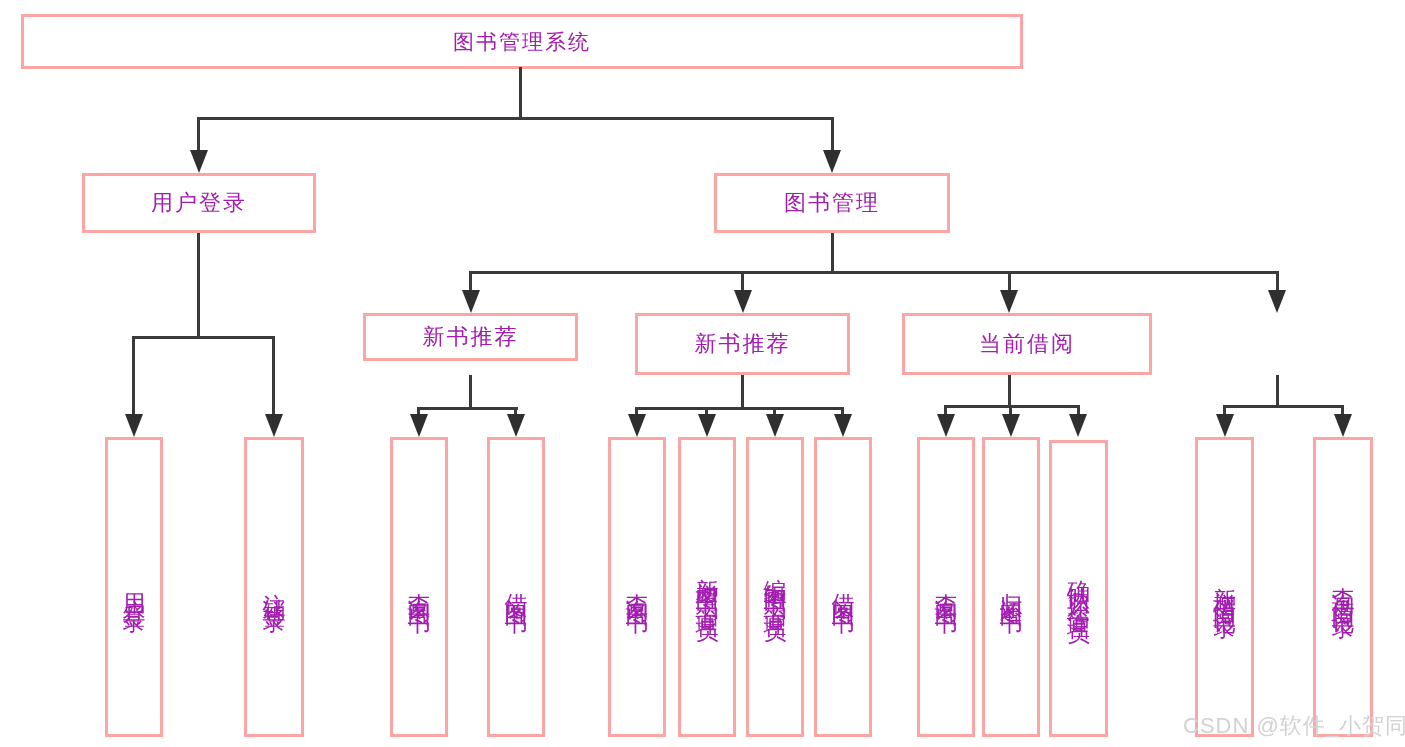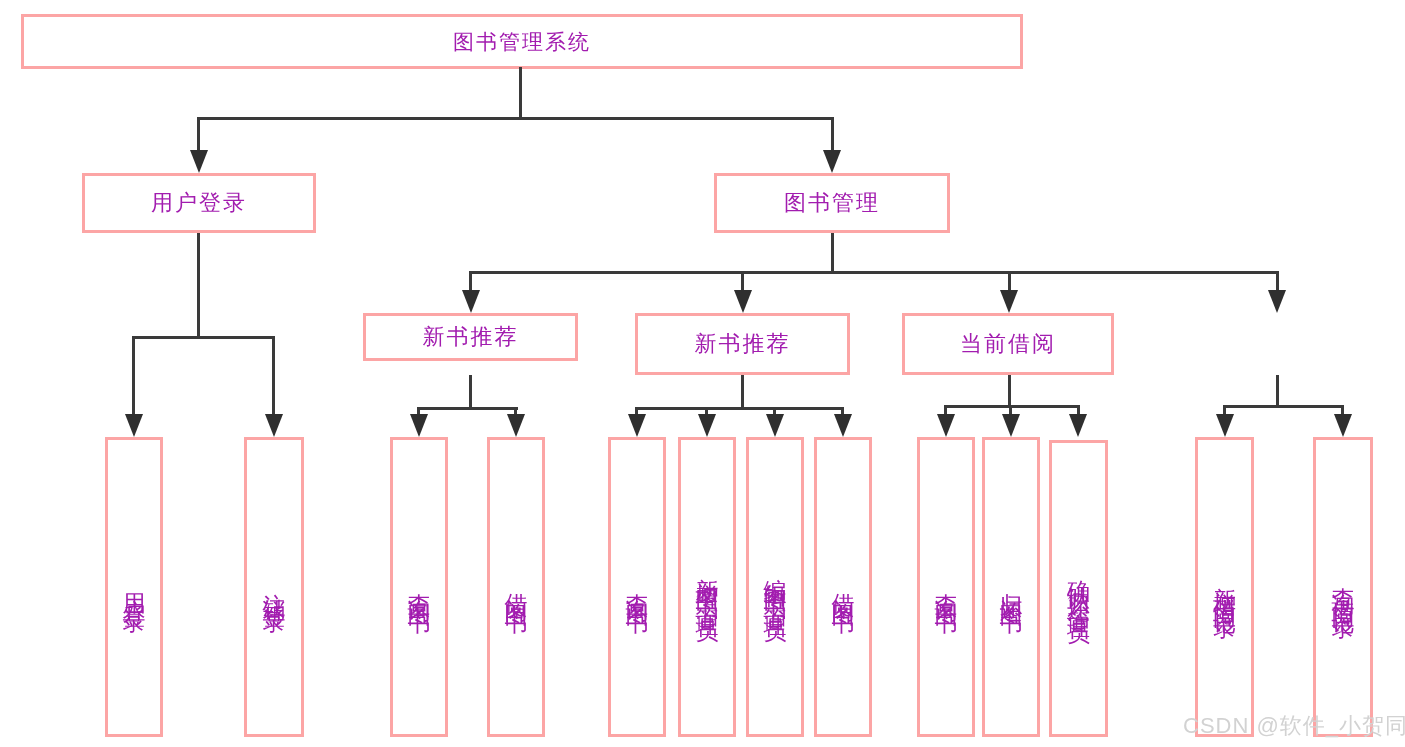--- a/index.html
+++ b/index.html
@@ -78,21 +78,21 @@
   <div class="ah" style="left:462px;top:290px"></div>
   <div class="vl" style="left:741px;top:271px;height:26px"></div>
   <div class="ah" style="left:734px;top:290px"></div>
   <div class="vl" style="left:1008px;top:271px;height:26px"></div>
   <div class="ah" style="left:1000px;top:290px"></div>
   <div class="vl" style="left:1276px;top:271px;height:26px"></div>
   <div class="ah" style="left:1268px;top:290px"></div>
 
   <div class="box" style="left:363px;top:313px;width:215px;height:48px">新书推荐</div>
   <div class="box" style="left:635px;top:313px;width:215px;height:62px">新书推荐</div>
-  <div class="box" style="left:902px;top:313px;width:212px;height:62px">当前借阅</div>
+  <div class="box" style="left:902px;top:313px;width:250px;height:62px">当前借阅</div>
 
   <div class="vl" style="left:469px;top:375px;height:35px"></div>
   <div class="hl" style="left:417px;top:407px;width:101px"></div>
   <div class="vl" style="left:417px;top:407px;height:12px"></div>
   <div class="ah" style="left:410px;top:414px"></div>
   <div class="vl" style="left:514px;top:407px;height:12px"></div>
   <div class="ah" style="left:507px;top:414px"></div>
 
   <div class="vl" style="left:741px;top:375px;height:35px"></div>
   <div class="hl" style="left:635px;top:407px;width:209px"></div>

